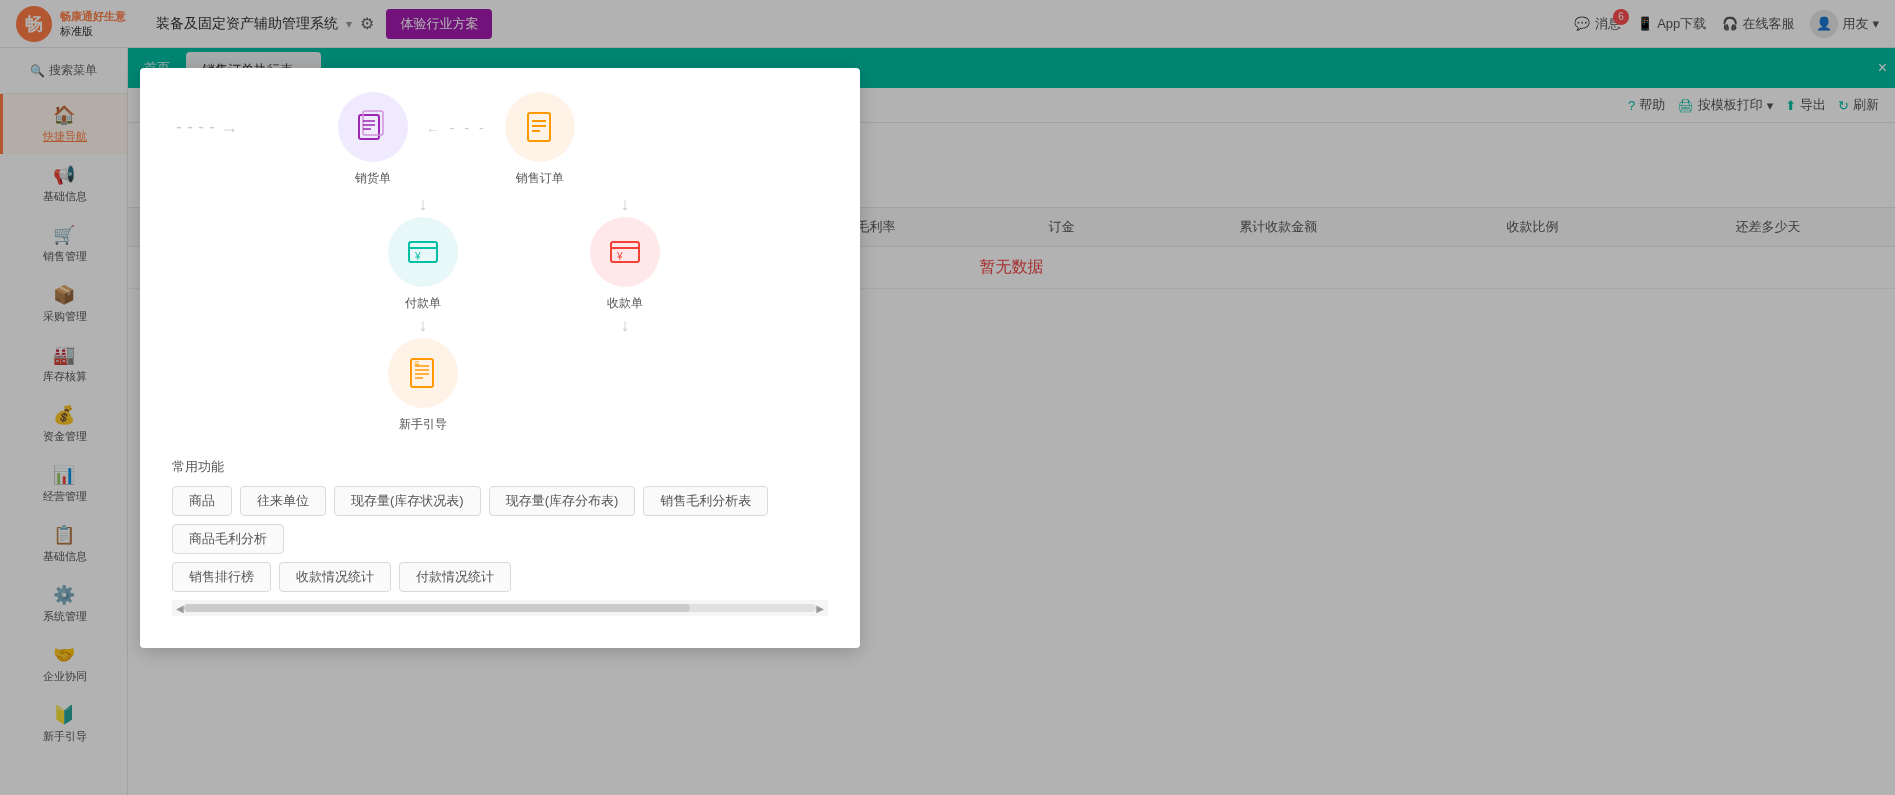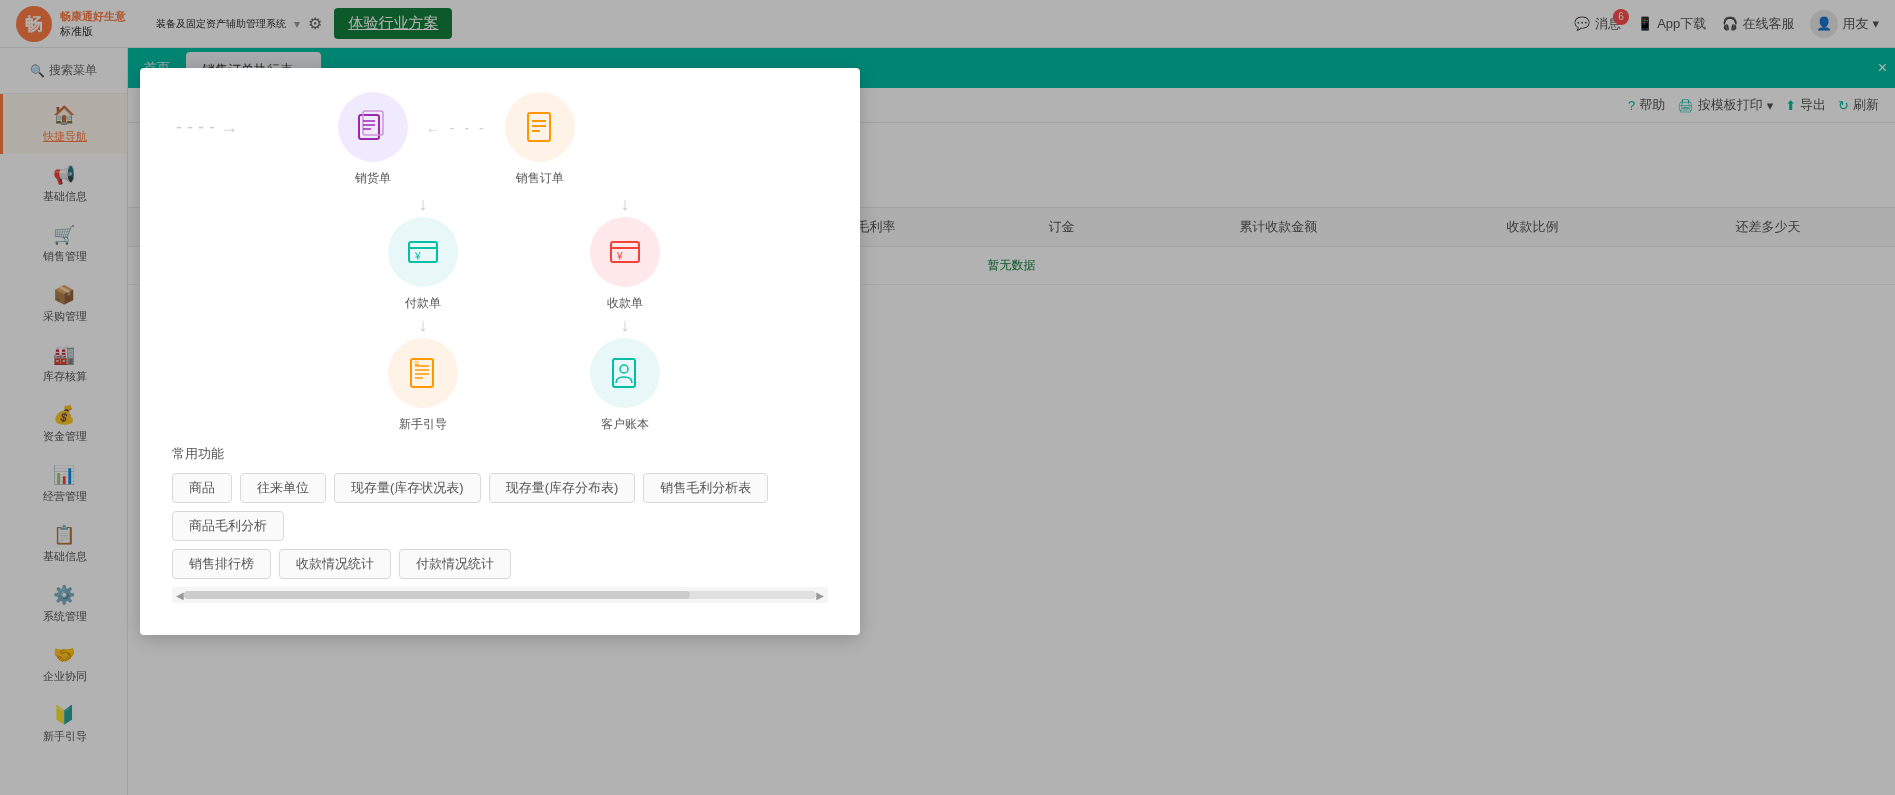--- a/index.html
+++ b/index.html
@@ -11,24 +11,24 @@
     .main-area { display: flex; flex: 1; overflow: hidden; }
     .sidebar { width: 128px; background: #fff; border-right: 1px solid #e8e8e8; display: flex; flex-direction: column; flex-shrink: 0; }
     .content-area { flex: 1; display: flex; flex-direction: column; overflow: hidden; background: #f0f2f5; }
 
     
     .logo-area { display: flex; align-items: center; gap: 8px; width: 128px; flex-shrink: 0; }
     .logo-icon { width: 36px; height: 36px; background: #ff7d45; border-radius: 50%; display: flex; align-items: center; justify-content: center; color: white; font-size: 18px; font-weight: bold; }
     .logo-text { font-size: 11px; color: #333; line-height: 1.3; }
     .logo-text .line1 { color: #ff7d45; font-weight: bold; }
     .system-title { display: flex; align-items: center; gap: 8px; margin-left: 12px; }
-    .system-title span { font-size: 10px; color: #333; }
+    .system-title span { font-size: 14px; color: #333; }
     .system-title .dropdown-icon { color: #999; font-size: 12px; }
     .settings-icon { margin-left: 8px; color: #666; font-size: 16px; cursor: pointer; }
-    .trial-btn { margin-left: 12px; background: #15803d; color: white; border: none; padding: 6px 14px; border-radius: 4px; cursor: pointer; font-size: 15px; text-decoration: underline; }
+    .trial-btn { margin-left: 12px; background: #a21caf; color: white; border: none; padding: 6px 14px; border-radius: 4px; cursor: pointer; font-size: 13px; }
     .top-bar-right { margin-left: auto; display: flex; align-items: center; gap: 16px; }
     .top-bar-item { display: flex; align-items: center; gap: 4px; color: #555; cursor: pointer; font-size: 13px; position: relative; }
     .badge { background: #ff4d4f; color: white; border-radius: 50%; width: 16px; height: 16px; font-size: 10px; display: flex; align-items: center; justify-content: center; position: absolute; top: -6px; right: -8px; }
     .user-avatar { width: 28px; height: 28px; background: #e8e8e8; border-radius: 50%; display: flex; align-items: center; justify-content: center; color: #999; }
 
     
     .sidebar-search { padding: 10px 8px; border-bottom: 1px solid #f0f0f0; }
     .sidebar-search-btn { width: 100%; background: none; border: none; color: #666; cursor: pointer; font-size: 12px; display: flex; align-items: center; gap: 4px; justify-content: center; padding: 4px; }
     .sidebar-item { display: flex; flex-direction: column; align-items: center; padding: 10px 4px; cursor: pointer; border-left: 3px solid transparent; transition: all 0.2s; }
     .sidebar-item.active { background: #fff8f0; border-left-color: #ff7d45; color: #ff7d45; }
@@ -55,21 +55,21 @@
     .filter-select { border: 1px solid #d9d9d9; border-radius: 4px; padding: 4px 8px; font-size: 13px; color: #555; height: 30px; min-width: 120px; appearance: none; background: #fff; }
     .query-btn { background: #ff7d45; color: white; border: none; padding: 5px 16px; border-radius: 4px; cursor: pointer; font-size: 13px; height: 30px; }
     .setting-btn { background: #fff; color: #555; border: 1px solid #d9d9d9; padding: 5px 12px; border-radius: 4px; cursor: pointer; font-size: 13px; height: 30px; }
     .more-conditions { color: #00bfa5; cursor: pointer; font-size: 13px; }
 
     
     .table-container { background: #fff; flex: 1; overflow: auto; }
     .data-table { width: 100%; border-collapse: collapse; font-size: 13px; }
     .data-table th { background: #fafafa; padding: 10px 12px; text-align: center; border-bottom: 1px solid #e8e8e8; color: #555; font-weight: normal; white-space: nowrap; }
     .data-table td { padding: 10px 12px; text-align: center; border-bottom: 1px solid #f0f0f0; }
-    .no-data { text-align: center; padding: 40px; color: #15803d; font-size: 12px; }
+    .no-data { text-align: center; padding: 40px; color: #ef4444; font-size: 16px; }
 
     
     .overlay { position: fixed; top: 0; left: 0; right: 0; bottom: 0; background: rgba(0,0,0,0.3); z-index: 100; }
     .modal { position: fixed; top: 68px; left: 140px; width: 720px; background: white; border-radius: 4px; box-shadow: 0 4px 20px rgba(0,0,0,0.2); z-index: 101; padding: 24px 32px 32px; }
     .flow-node { display: flex; flex-direction: column; align-items: center; margin: 0 16px; }
     .flow-circle { width: 70px; height: 70px; border-radius: 50%; display: flex; align-items: center; justify-content: center; font-size: 28px; margin-bottom: 8px; }
     .flow-circle.green { background: #e8f8e8; }
     .flow-circle.red { background: #ffeaea; }
     .flow-circle.purple { background: #f0eaff; }
     .flow-circle.orange { background: #fff3e8; }
@@ -79,21 +79,21 @@
 
     .flow-arrow-h { color: #ccc; font-size: 18px; margin: 0 4px; padding-bottom: 24px; }
     .flow-arrow-v { color: #ccc; font-size: 18px; text-align: center; line-height: 1; padding: 4px 0; }
     .flow-dashed { color: #ccc; font-size: 14px; letter-spacing: 3px; padding-bottom: 24px; margin: 0 2px; }
 
     
     .flow-top-row { display: flex; align-items: center; margin-bottom: 0; }
     .flow-pair { display: flex; flex-direction: column; align-items: center; }
 
     
-    .common-section { margin-top: 12px; }
+    .common-section { margin-top: 25px; }
     .common-title { font-size: 13px; color: #555; margin-bottom: 10px; }
     .common-btns { display: flex; flex-wrap: wrap; gap: 8px; margin-bottom: 8px; }
     .common-btn { border: 1px solid #d9d9d9; background: #fafafa; color: #555; padding: 5px 16px; border-radius: 4px; cursor: pointer; font-size: 13px; }
 
     .scrollbar-area { margin-top: 8px; height: 16px; background: #f5f5f5; border-radius: 2px; display: flex; align-items: center; padding: 0 4px; }
     .scrollbar-track { flex: 1; height: 8px; background: #e0e0e0; border-radius: 4px; position: relative; }
     .scrollbar-thumb { position: absolute; left: 0; width: 80%; height: 100%; background: #ccc; border-radius: 4px; }
     .scroll-arrow { color: #999; font-size: 10px; cursor: pointer; }
   </style>
 </head>
@@ -354,30 +354,20 @@
         <div class="flow-circle crimson">
           <svg width="36" height="36" viewBox="0 0 36 36">
             <rect x="4" y="8" width="28" height="20" rx="2" fill="none" stroke="#f44336" stroke-width="2"></rect>
             <line x1="4" y1="14" x2="32" y2="14" stroke="#f44336" stroke-width="2"></line>
             <text x="10" y="26" font-size="10" fill="#f44336">¥</text>
           </svg>
         </div>
         <span class="flow-label">收款单</span>
       </div>
       <div class="flow-arrow-v">↓</div>
-      <div class="flow-node">
-        <div class="flow-circle teal">
-          <svg width="36" height="36" viewBox="0 0 36 36">
-            <rect x="6" y="4" width="22" height="28" rx="2" fill="none" stroke="#00bfa5" stroke-width="2"></rect>
-            <circle cx="17" cy="14" r="4" fill="none" stroke="#00bfa5" stroke-width="1.5"></circle>
-            <path d="M9 28 Q9 22 17 22 Q25 22 25 28" fill="none" stroke="#00bfa5" stroke-width="1.5"></path>
-          </svg>
-        </div>
-        <span class="flow-label">客户账本</span>
-      </div>
     </div>
   </div>
 
   <div class="common-section">
     <div class="common-title">常用功能</div>
     <div class="common-btns">
       <button class="common-btn">商品</button>
       <button class="common-btn">往来单位</button>
       <button class="common-btn">现存量(库存状况表)</button>
       <button class="common-btn">现存量(库存分布表)</button>

